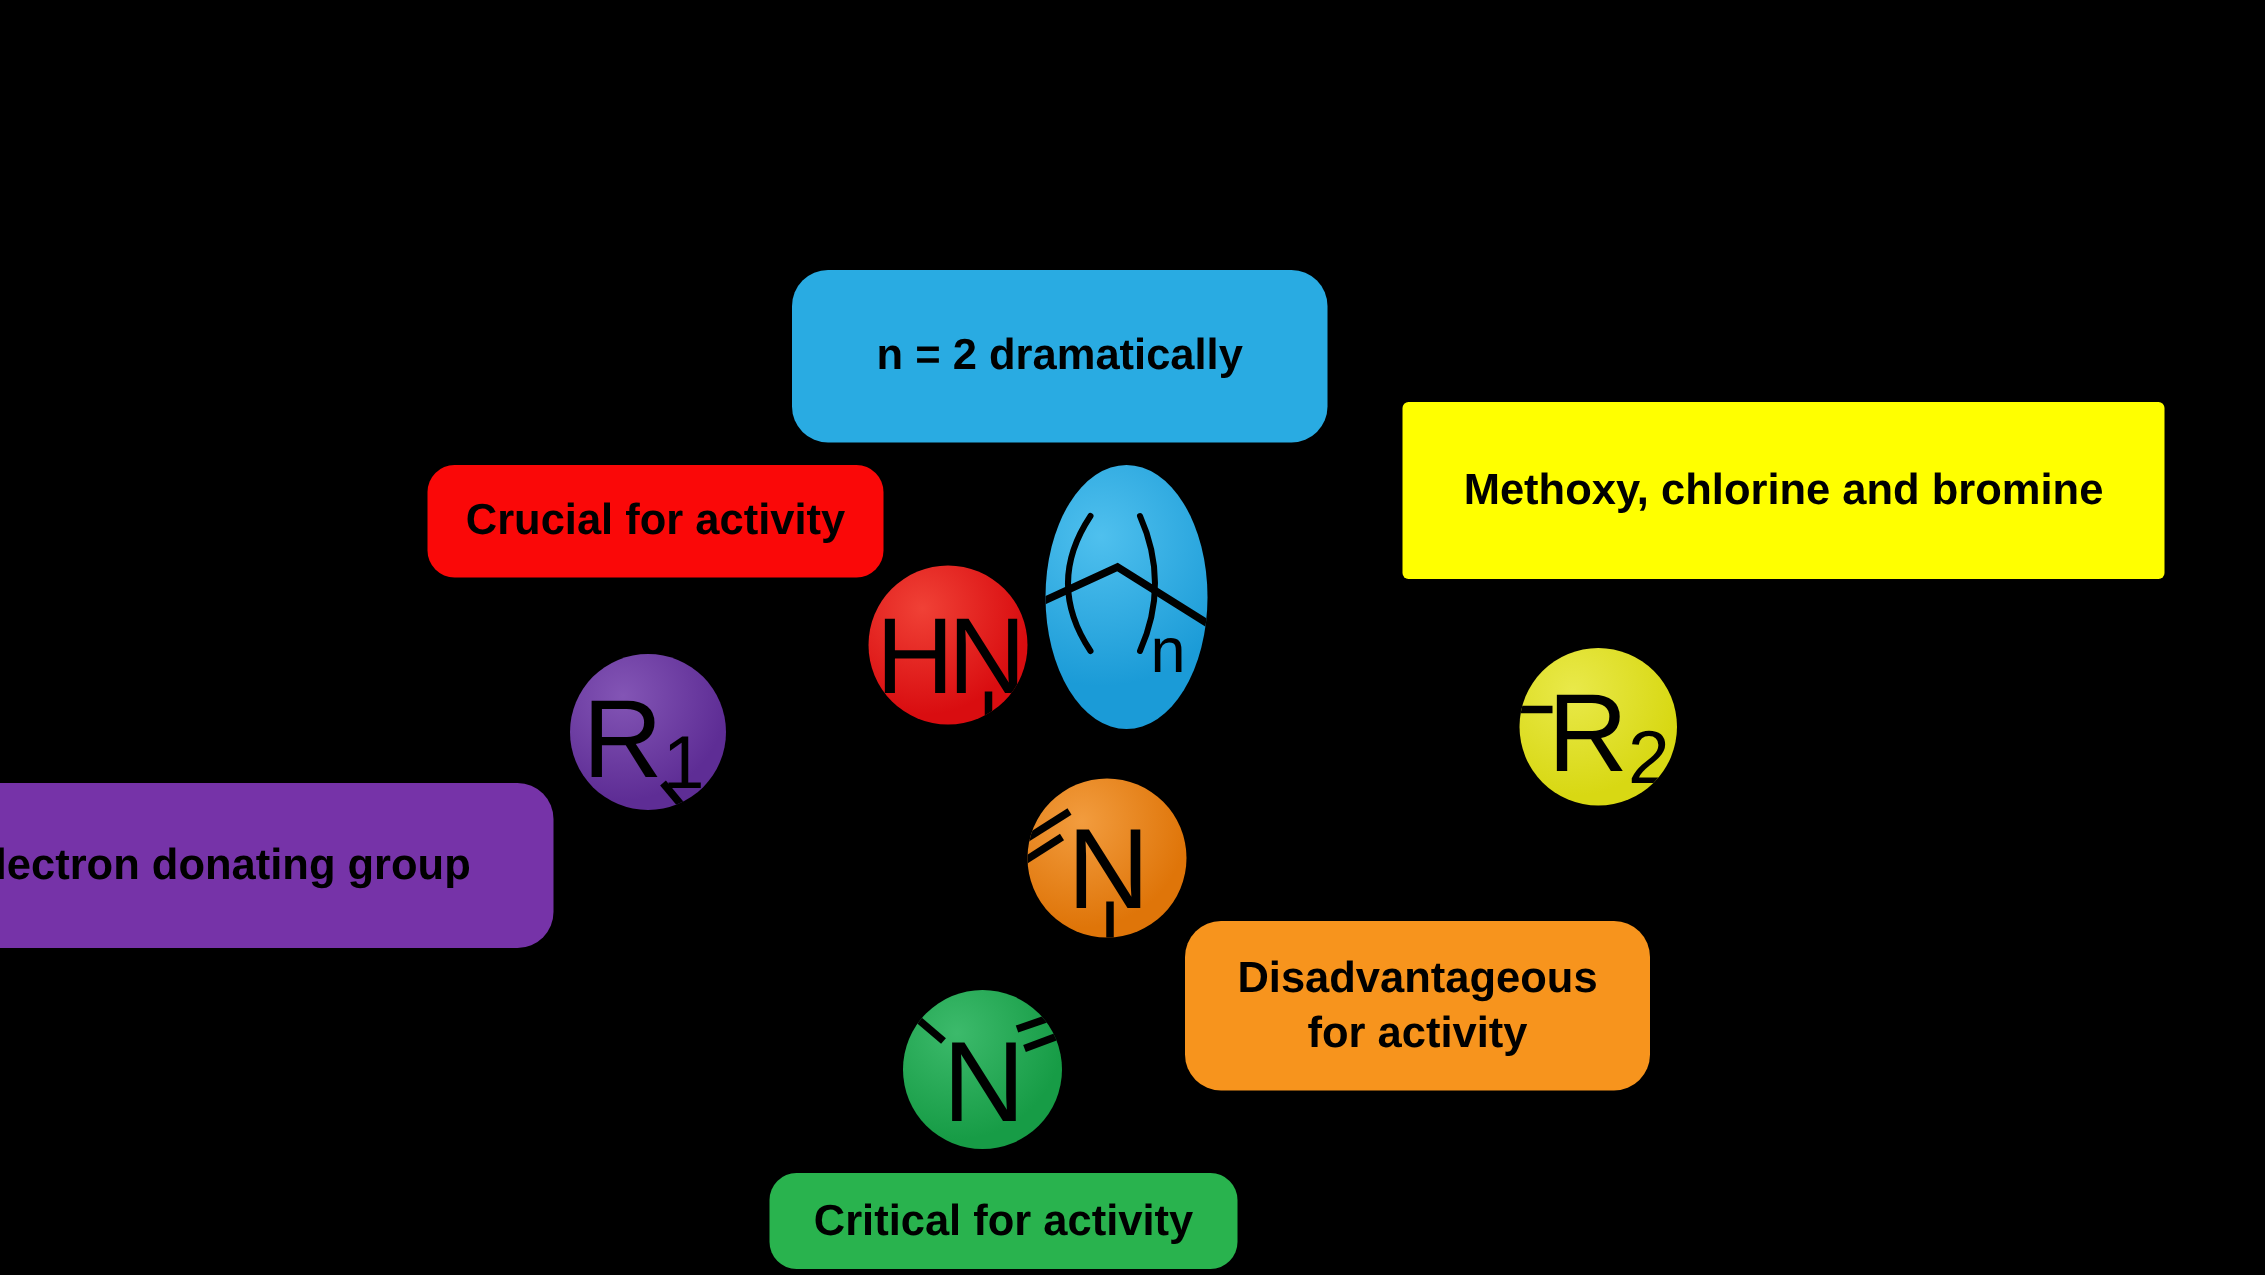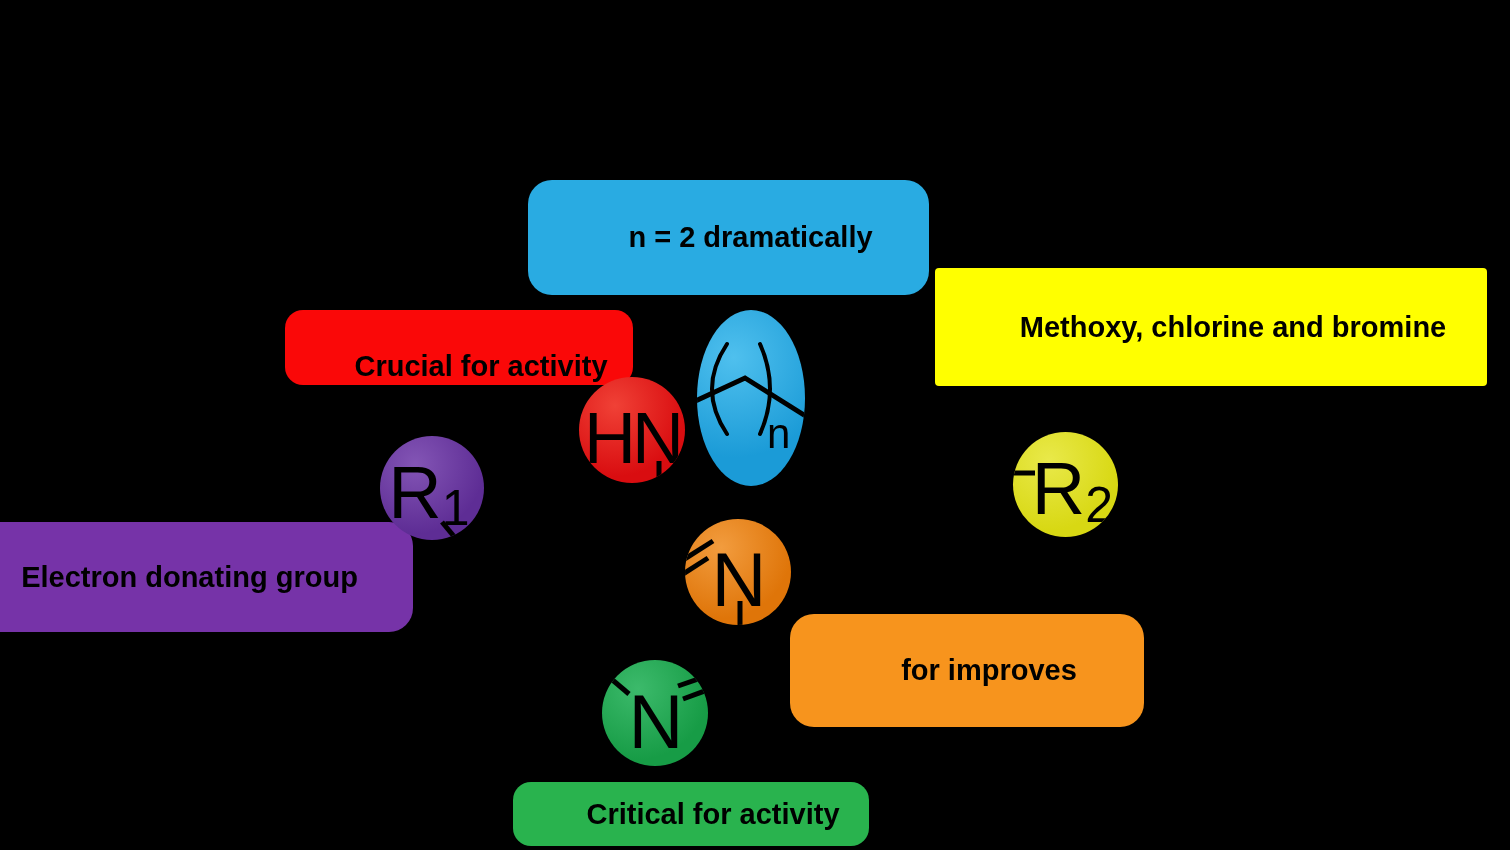--- a/index.html
+++ b/index.html
@@ -16,24 +16,23 @@
     position:absolute;
     display:flex;flex-direction:column;
     align-items:center;justify-content:center;
     background:var(--c);
     color:#000;
     font-weight:bold;
     font-size:29px;
     line-height:37px;
     text-align:center;
     white-space:nowrap;
-    padding-left:44px;
   }
   #note-chain {left:528px;  top:180px; width:357px; height:115px; border-radius:24px;}
-  #note-amine {left:285px;  top:310px; width:304px; height:75px;  border-radius:18px;justify-content:flex-end;}
+  #note-amine {left:285px;  top:310px; width:304px; height:75px;  border-radius:18px;}
   #note-r2    {left:935px;  top:268px; width:508px; height:118px; border-radius:4px;justify-content:center;}
   #note-r1    {left:-78px;  top:522px; width:447px; height:110px; border-radius:24px;}
   #note-ringn {left:790px;  top:614px; width:310px; height:113px; border-radius:24px;}
   #note-coren {left:513px;  top:782px; width:312px; height:64px;  border-radius:18px;}
 
   
   .atom{
     position:absolute;
     border-radius:50%;
     background:radial-gradient(circle at 34% 27%, var(--c1), var(--c2) 68%);
@@ -82,21 +81,22 @@
 
   <div class="note" id="note-r2" style="--c: #FFFF00;">
     <span>Methoxy, chlorine and bromine</span>
   </div>
 
   <div class="note" id="note-r1" style="--c: #7633A8;">
     <span>Electron donating group</span>
   </div>
 
   <div class="note" id="note-ringn" style="--c: #F7941D;">
-    <span>for improves</span>
+    <span>Disadvantageous</span>
+    <span>for activity</span>
   </div>
 
   <div class="note" id="note-coren" style="--c: #29B34E;">
     <span>Critical for activity</span>
   </div>
 
   <div class="atom" id="atom-hn" style="--c1: #F04136; --c2: #D90D10;">
     <svg class="bonds" viewBox="0 0 106 106" aria-hidden="true">
       <line x1="80" y1="84" x2="80" y2="108"></line>
     </svg>

